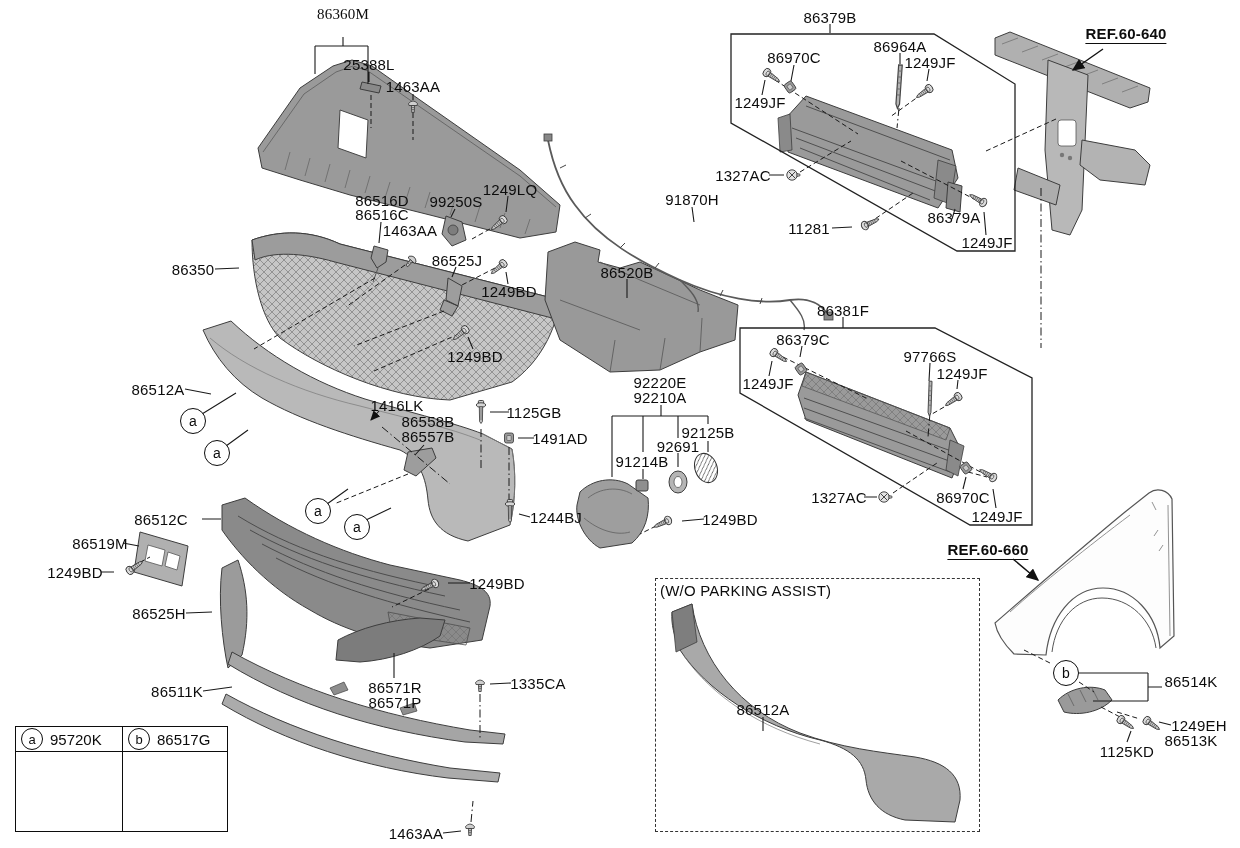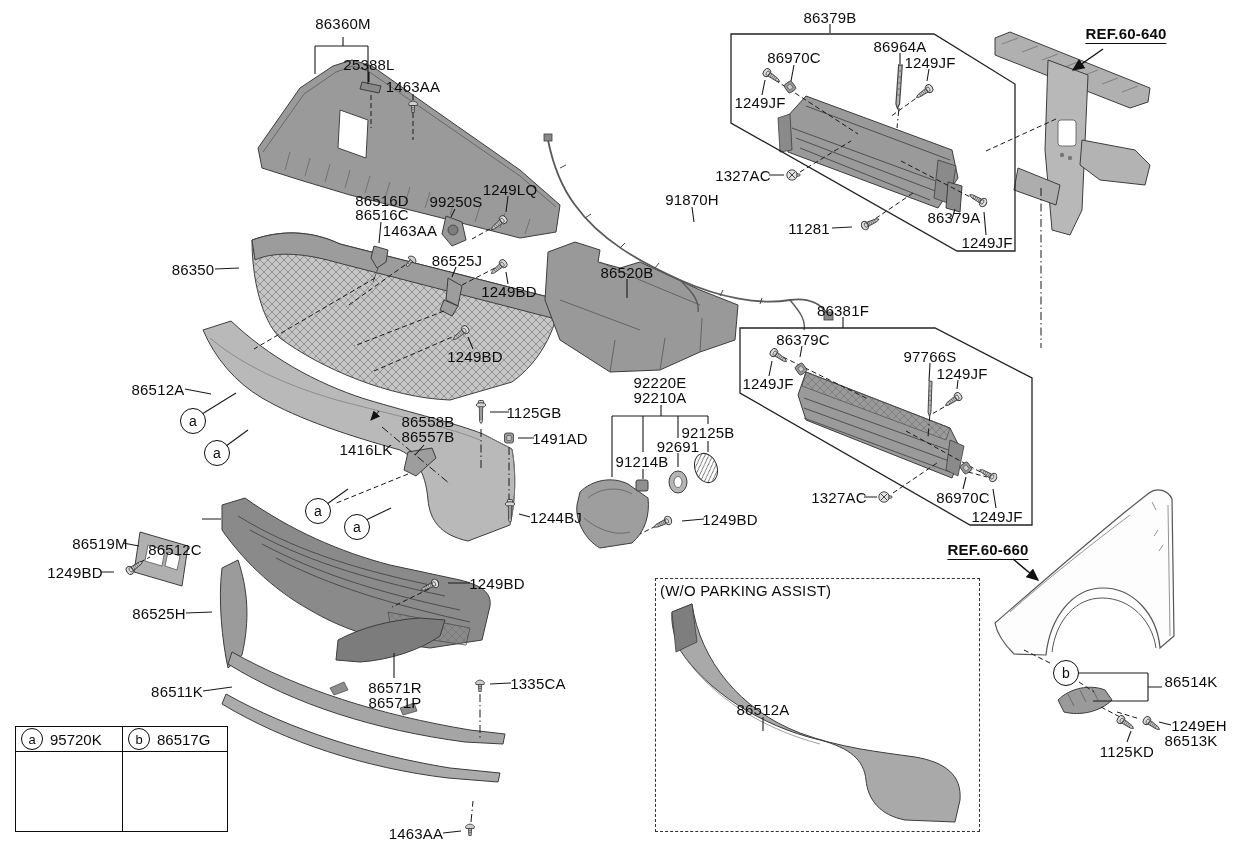--- a/index.html
+++ b/index.html
@@ -283,21 +283,21 @@
     <path d="M28,16 L52,12 L56,46 L32,52 Z" fill="#a8a8a8" stroke="#444"></path>
     <path d="M20,22 L36,18 L38,46 L22,49 Z" fill="#979797" stroke="#444"></path>
     <path d="M36,22 L48,20 L50,42 L38,44 Z" fill="#8a8a8a" stroke="#444"></path>
     <circle cx="44" cy="32" r="5" fill="#c4c4c4" stroke="#555"></circle>
   </g>
 </svg>
 
 <div class="wo-box"></div>
 
 <div id="labels-layer">
-      <div class="plabel" style="left: 343px; top: 23px;">86360M</div>
+      <div class="plabel" style="left: 343px; top: 14px; font-family: Liberation Serif, serif;">86360M</div>
       <div class="plabel" style="left: 369px; top: 64px;">25388L</div>
       <div class="plabel" style="left: 413px; top: 86px;">1463AA</div>
       <div class="plabel" style="left: 382px; top: 200px;">86516D</div>
       <div class="plabel" style="left: 382px; top: 214px;">86516C</div>
       <div class="plabel" style="left: 410px; top: 230px;">1463AA</div>
       <div class="plabel" style="left: 456px; top: 201px;">99250S</div>
       <div class="plabel" style="left: 510px; top: 189px;">1249LQ</div>
       <div class="plabel" style="left: 193px; top: 269px;">86350</div>
       <div class="plabel" style="left: 457px; top: 260px;">86525J</div>
       <div class="plabel" style="left: 509px; top: 291px;">1249BD</div>
@@ -316,33 +316,33 @@
       <div class="plabel u" style="left: 1126px; top: 35px;">REF.60-640</div>
       <div class="plabel" style="left: 843px; top: 310px;">86381F</div>
       <div class="plabel" style="left: 803px; top: 339px;">86379C</div>
       <div class="plabel" style="left: 768px; top: 383px;">1249JF</div>
       <div class="plabel" style="left: 930px; top: 356px;">97766S</div>
       <div class="plabel" style="left: 962px; top: 373px;">1249JF</div>
       <div class="plabel" style="left: 839px; top: 497px;">1327AC</div>
       <div class="plabel" style="left: 963px; top: 497px;">86970C</div>
       <div class="plabel" style="left: 997px; top: 516px;">1249JF</div>
       <div class="plabel" style="left: 158px; top: 389px;">86512A</div>
-      <div class="plabel" style="left: 366px; top: 405px; margin-top: 44px;">1416LK</div>
+      <div class="plabel" style="left: 397px; top: 405px;">1416LK</div>
       <div class="plabel" style="left: 428px; top: 421px;">86558B</div>
       <div class="plabel" style="left: 428px; top: 436px;">86557B</div>
       <div class="plabel" style="left: 534px; top: 412px;">1125GB</div>
       <div class="plabel" style="left: 560px; top: 438px;">1491AD</div>
       <div class="plabel" style="left: 660px; top: 382px;">92220E</div>
       <div class="plabel" style="left: 660px; top: 397px;">92210A</div>
       <div class="plabel" style="left: 708px; top: 432px;">92125B</div>
       <div class="plabel" style="left: 678px; top: 446px;">92691</div>
       <div class="plabel" style="left: 642px; top: 461px;">91214B</div>
       <div class="plabel" style="left: 556px; top: 517px;">1244BJ</div>
       <div class="plabel" style="left: 730px; top: 519px;">1249BD</div>
-      <div class="plabel" style="left: 175px; top: 519px; margin-top: 30px;">86512C</div>
+      <div class="plabel" style="left: 161px; top: 519px;">86512C</div>
       <div class="plabel" style="left: 100px; top: 543px;">86519M</div>
       <div class="plabel" style="left: 75px; top: 572px;">1249BD</div>
       <div class="plabel" style="left: 159px; top: 613px;">86525H</div>
       <div class="plabel" style="left: 497px; top: 583px;">1249BD</div>
       <div class="plabel" style="left: 395px; top: 687px;">86571R</div>
       <div class="plabel" style="left: 395px; top: 702px;">86571P</div>
       <div class="plabel" style="left: 538px; top: 683px;">1335CA</div>
       <div class="plabel" style="left: 177px; top: 691px;">86511K</div>
       <div class="plabel" style="left: 416px; top: 833px;">1463AA</div>
       <div class="plabel u" style="left: 988px; top: 551px;">REF.60-660</div>

